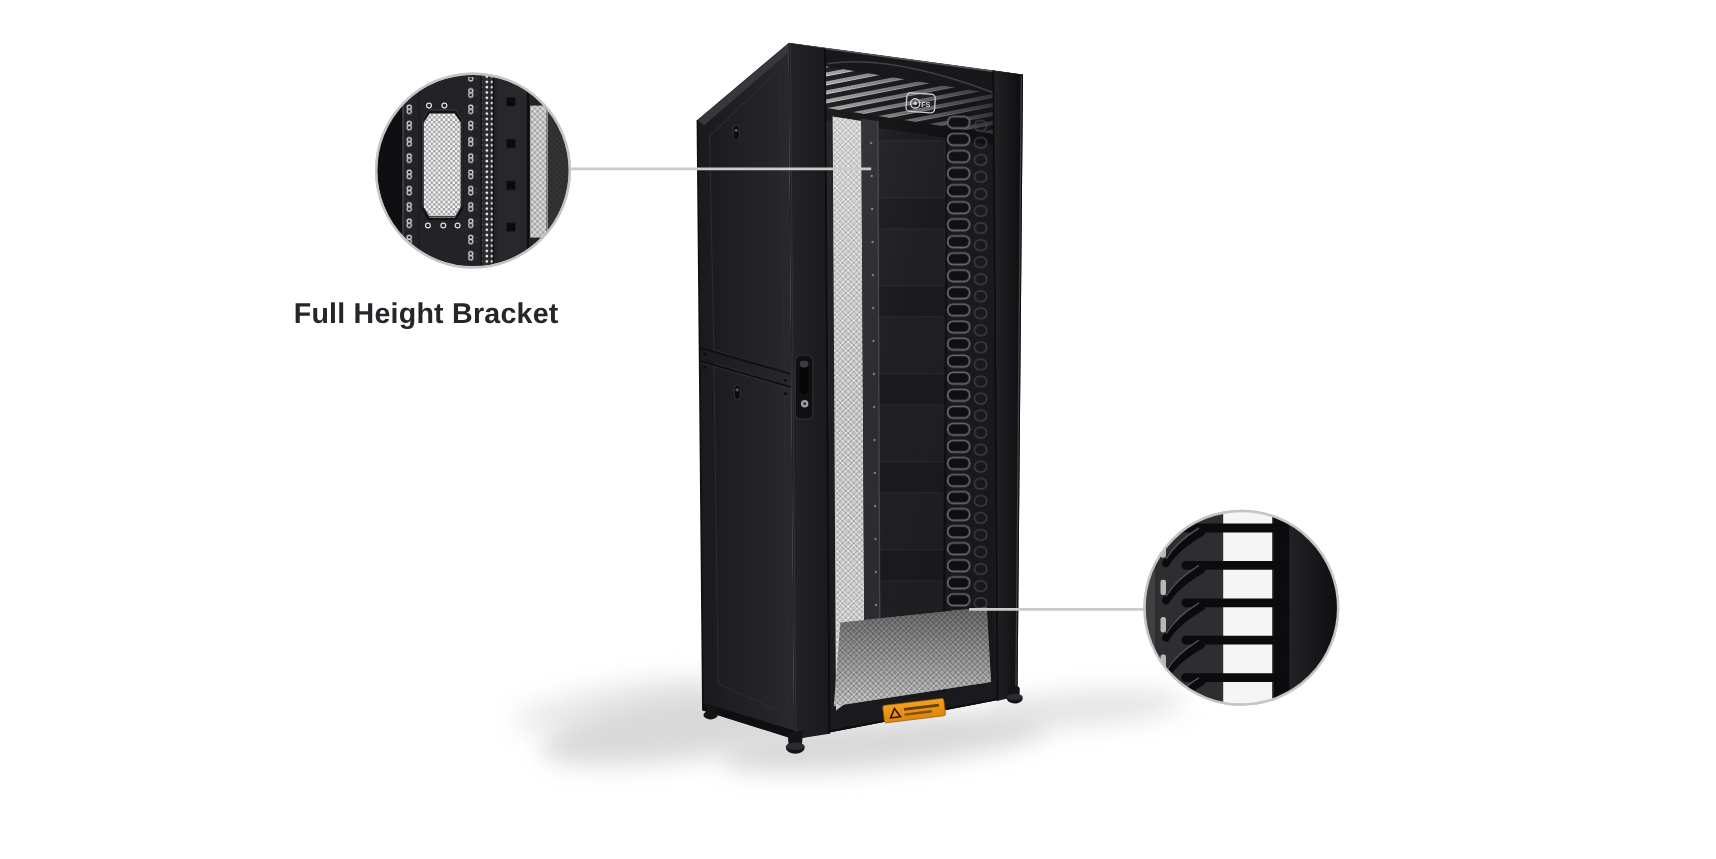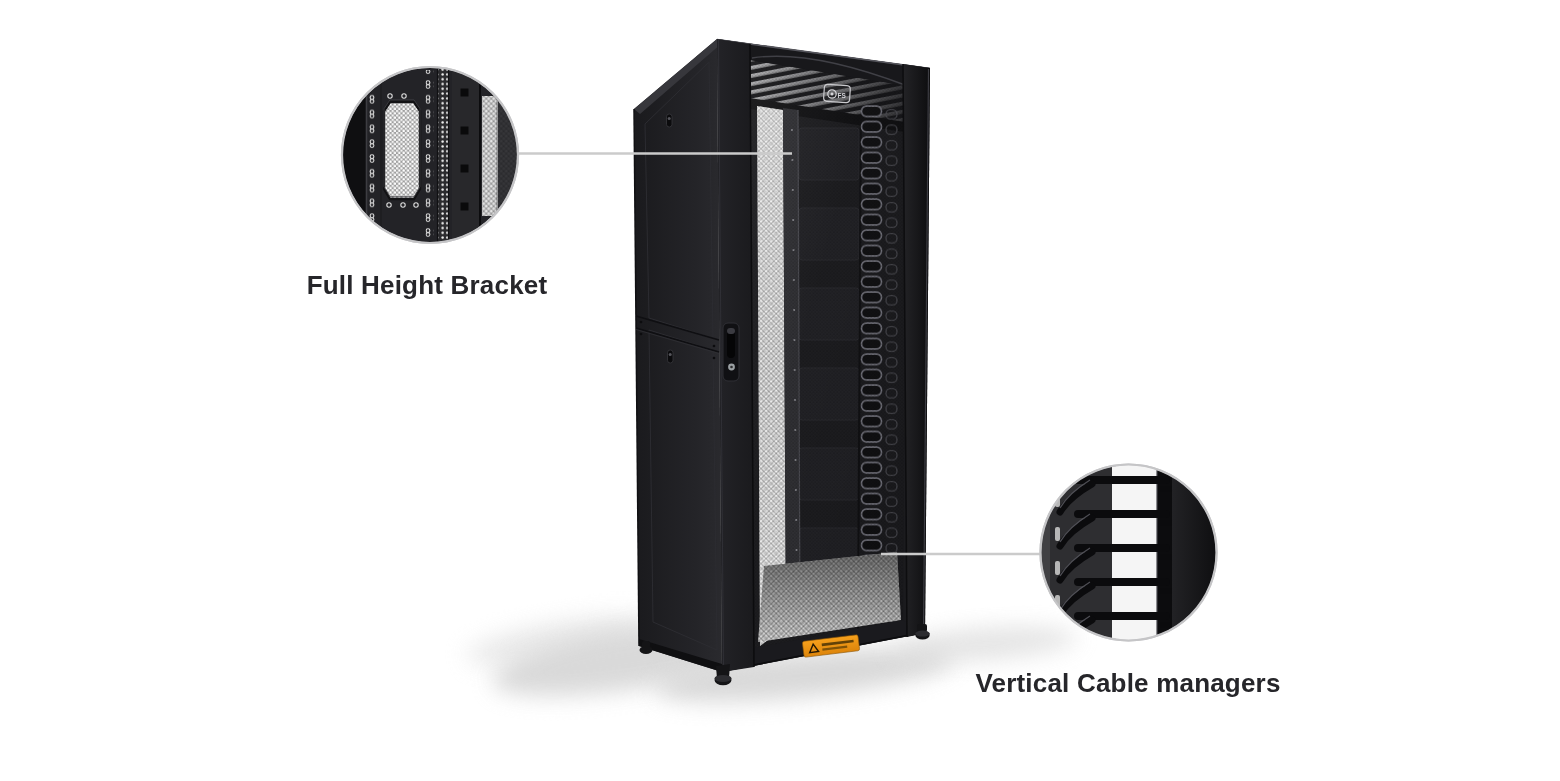--- a/index.html
+++ b/index.html
@@ -6,21 +6,20 @@
   body{width:1560px;height:781px;position:relative;overflow:hidden;
        font-family:"Liberation Sans", sans-serif;}
   .stage{position:absolute;inset:0;}
   svg.art{position:absolute;left:0;top:0;}
   .callout-label{
     position:absolute;
     color:#26262a;
     font-size:26px;
     font-weight:600;
     letter-spacing:0.2px;
-    text-align:center;
     line-height:34px;
     white-space:nowrap;
   }
   #label-bracket{left:267px;top:268px;width:320px;}
   #label-cable{left:948px;top:666px;width:360px;}
 </style>
 </head>
 <body>
 
 <div class="stage">
@@ -370,14 +369,13 @@
         </g>
       </g>
       <rect x="1040" y="464" width="10" height="180" fill="#515156" opacity="0.5"></rect>
     </g>
     <circle cx="1128.5" cy="552.5" r="88" fill="none" stroke="#c5c5c7" stroke-width="2.2"></circle>
   </g>
 </svg>
 
   <div class="callout-label" id="label-bracket">Full Height Bracket</div>
 
-  <div class="callout-label" id="label-cable">Vertical Cable managers</div>
 </div>
 
 </body></html>

